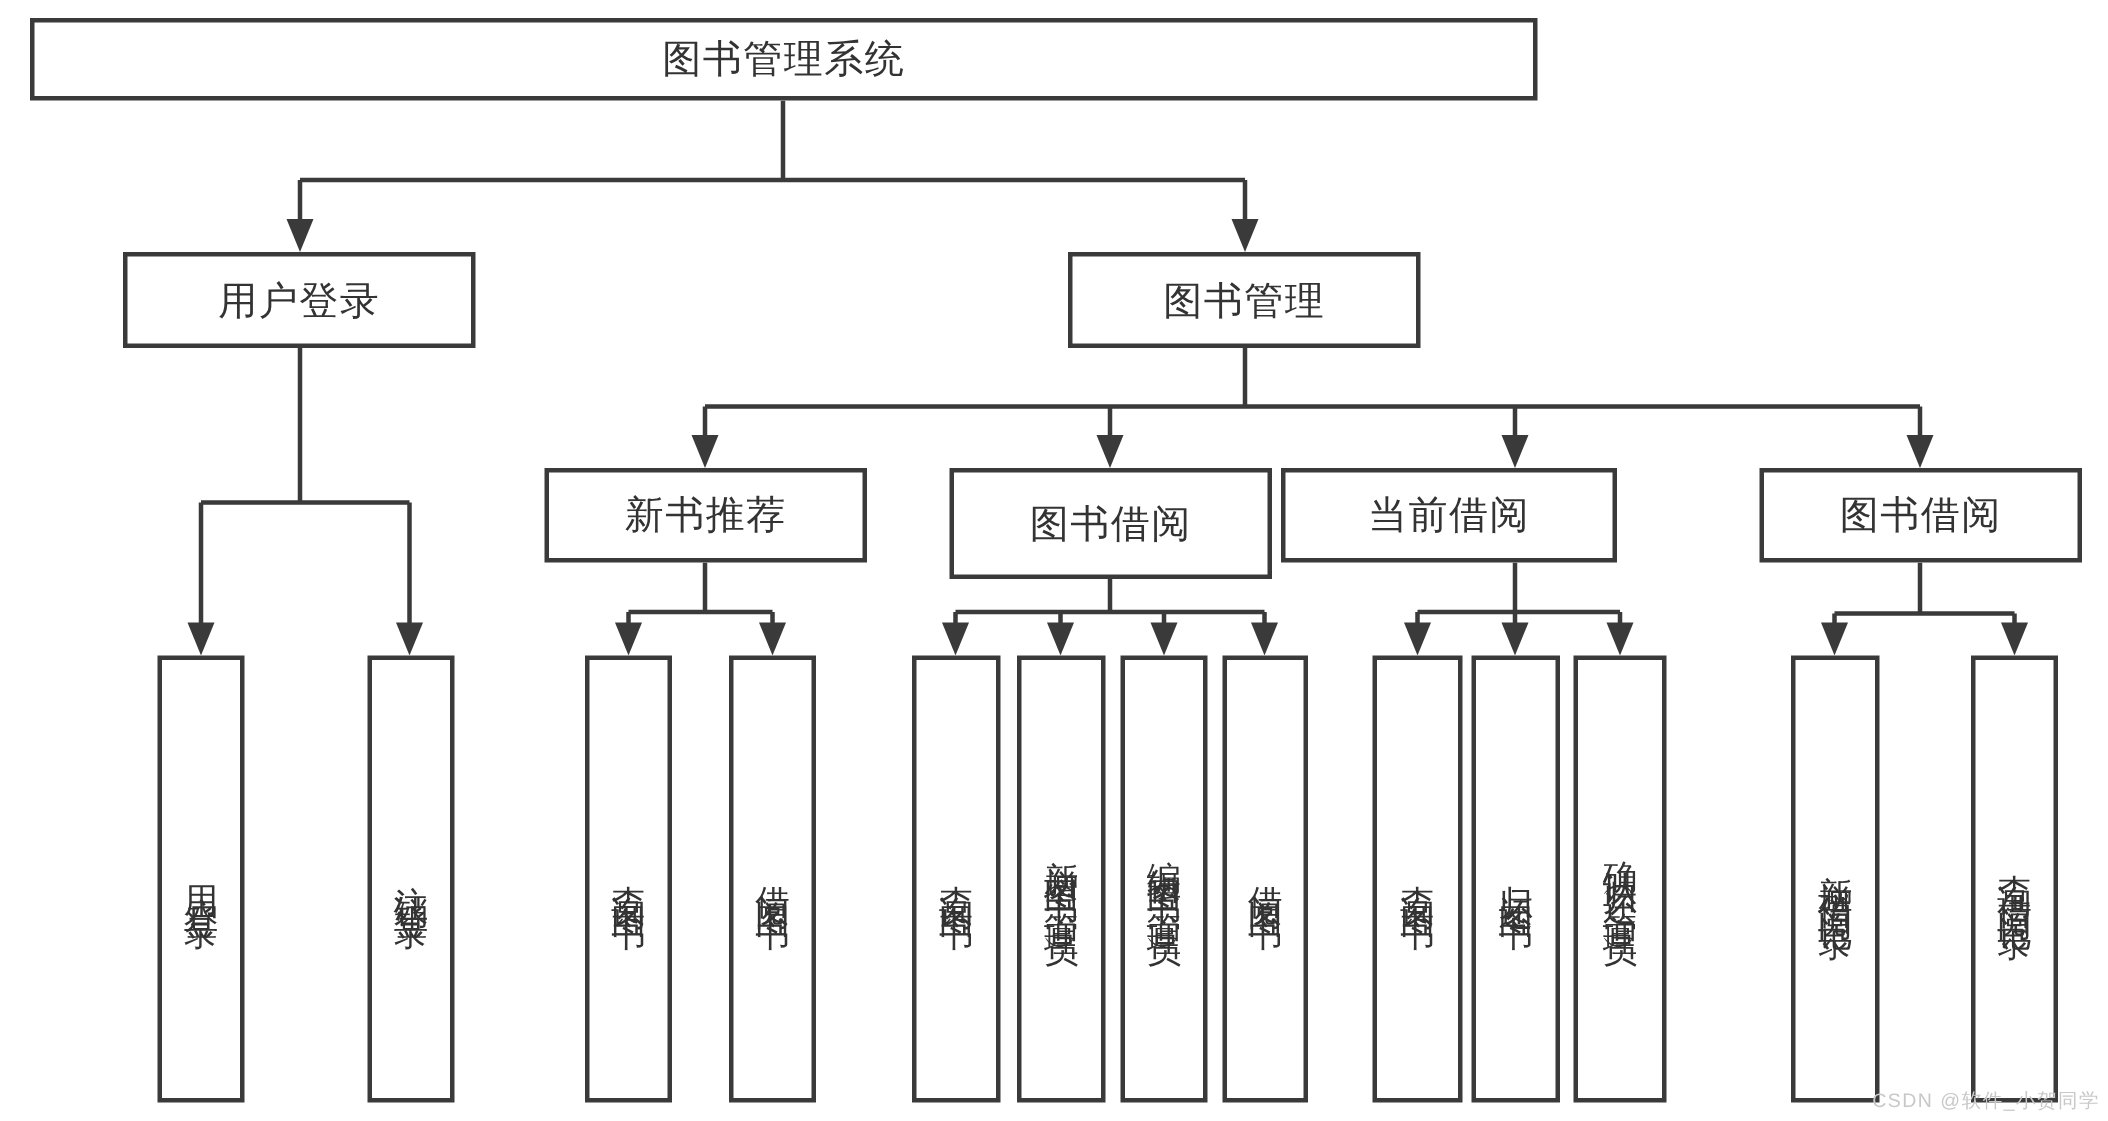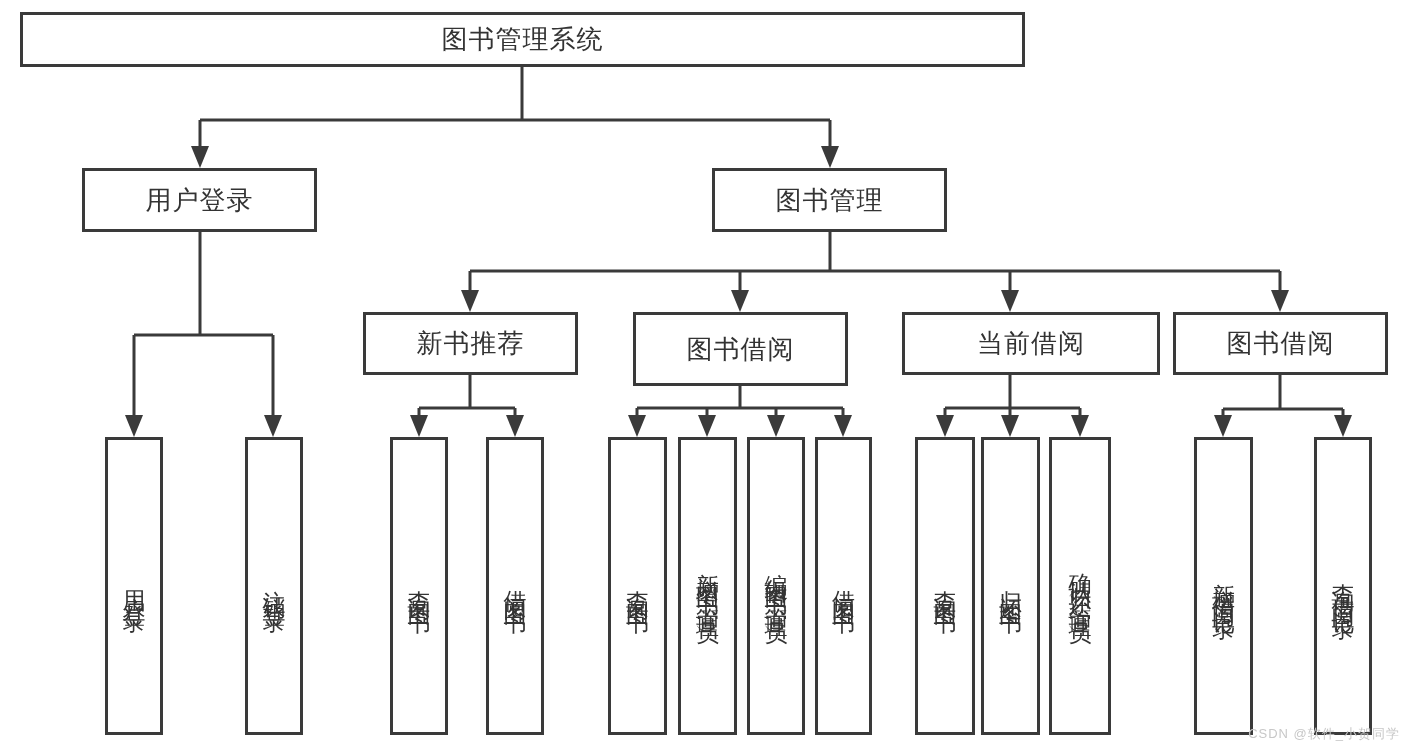--- a/index.html
+++ b/index.html
@@ -72,21 +72,21 @@
   <div class="box h" style="left:712px;top:168px;width:235px;height:64px">
     <span>图书管理</span>
   </div>
 
   <div class="box h" style="left:363px;top:312px;width:215px;height:63px">
     <span>新书推荐</span>
   </div>
   <div class="box h" style="left:633px;top:312px;width:215px;height:74px">
     <span>图书借阅</span>
   </div>
-  <div class="box h" style="left:902px;top:312px;width:258px;height:63px">
+  <div class="box h" style="left:854px;top:312px;width:224px;height:63px">
     <span>当前借阅</span>
   </div>
   <div class="box h" style="left:1173px;top:312px;width:215px;height:63px">
     <span>图书借阅</span>
   </div>
 
   <div class="box v" style="left:105px;top:437px;width:58px;height:298px">
     <span>用户登录</span>
   </div>
   <div class="box v" style="left:245px;top:437px;width:58px;height:298px">

